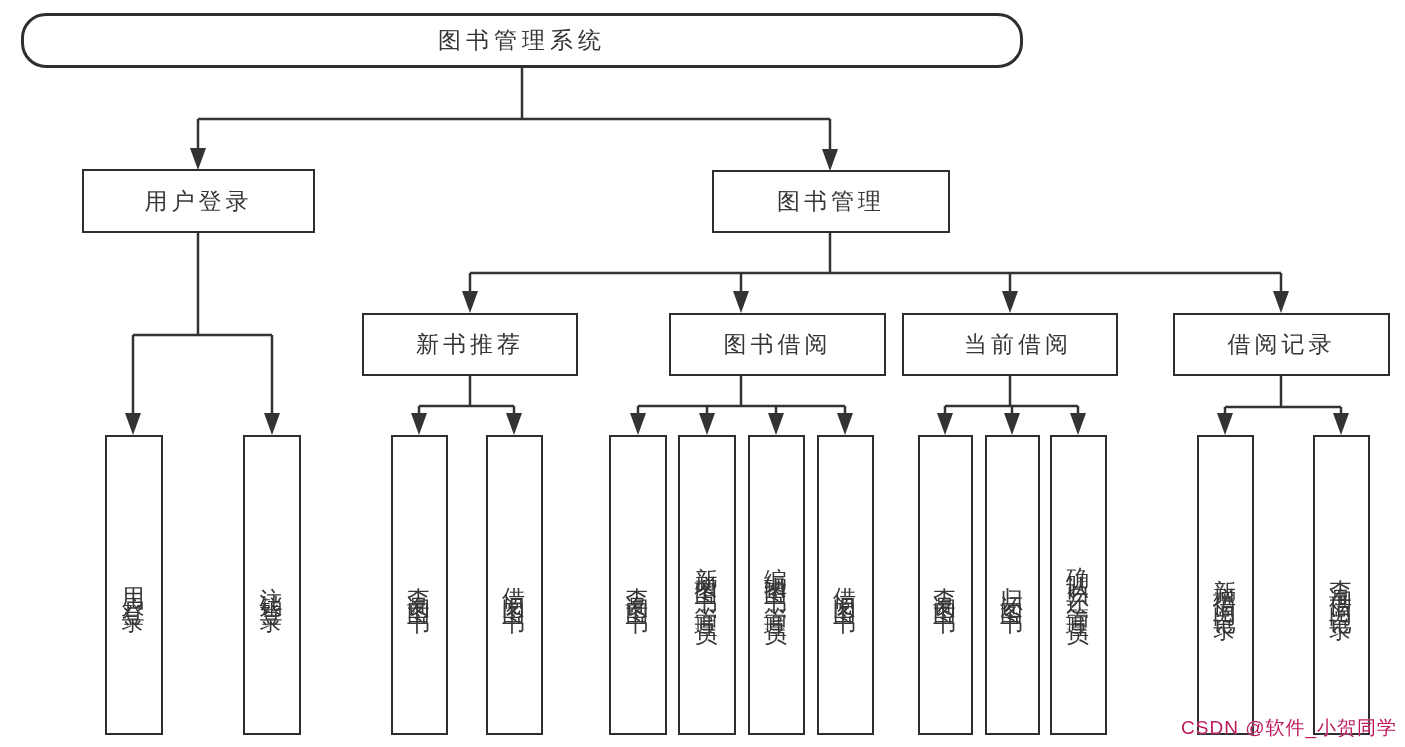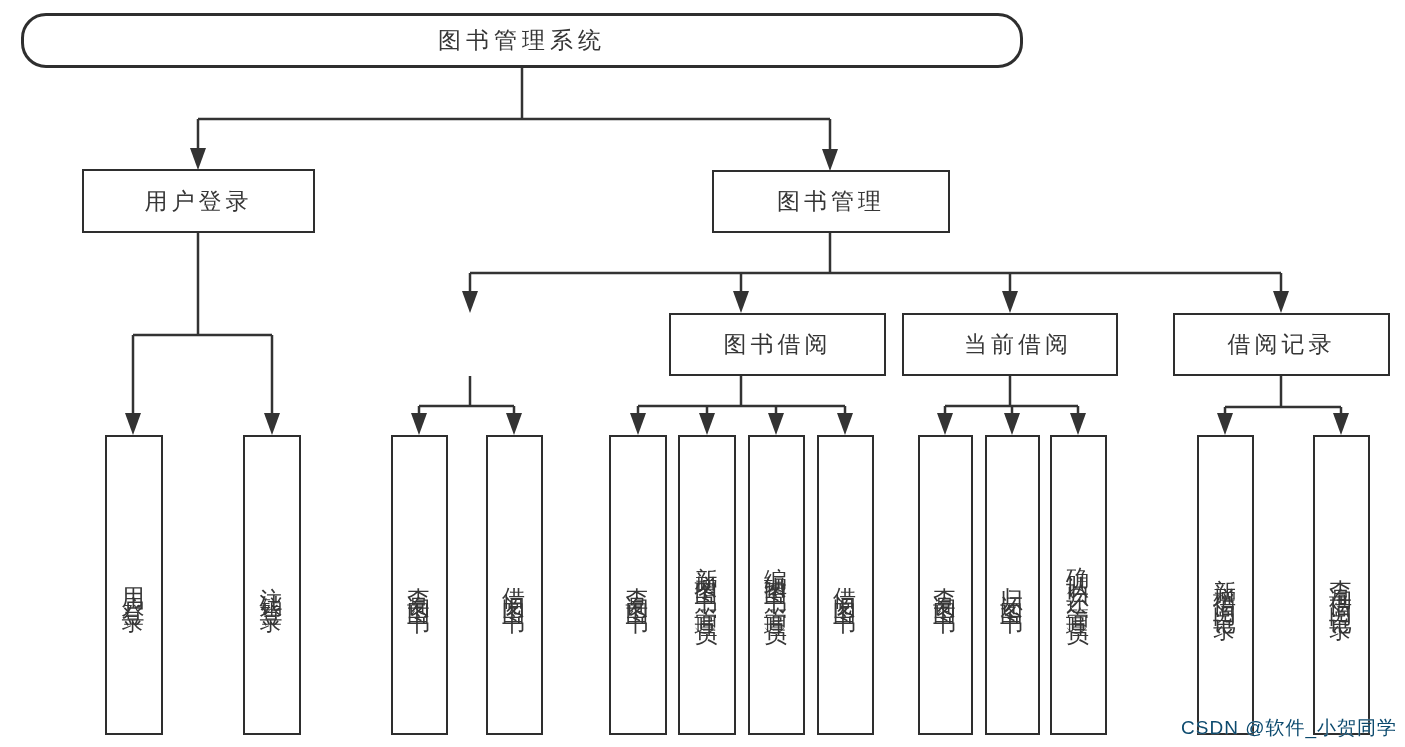--- a/index.html
+++ b/index.html
@@ -50,21 +50,21 @@
     letter-spacing: 8px;
     white-space: normal;
   }
   #watermark {
     position: absolute;
     right: 8px;
     bottom: 6px;
     z-index: 3;
     font-size: 19px;
     letter-spacing: 1px;
-    color: #0c4a6e;
+    color: #be185d;
     text-shadow: 0 0 1px rgba(255,255,255,0.8);
   }
 </style>
 </head>
 <body>
 
 <div id="stage">
 
   <svg id="connectors" viewBox="0 0 1405 747" xmlns="http://www.w3.org/2000/svg" fill="none" stroke="#333333" stroke-width="2.5">
 
@@ -140,20 +140,21 @@
       <polygon points="1225,435 1217,413 1233,413" fill="#333333" stroke="none"></polygon>
       <polygon points="1341,435 1333,413 1349,413" fill="#333333" stroke="none"></polygon>
     </g>
   </svg>
 
   <div class="node hnode root" style="left:21px; top:13px; width:1002px; height:55px;">图书管理系统</div>
 
   <div class="node hnode" style="left:82px; top:169px; width:233px; height:64px;">用户登录</div>
   <div class="node hnode" style="left:712px; top:170px; width:238px; height:63px;">图书管理</div>
 
+  <div class="node hnode" style="left:362px; top:313px; width:216px; height:63px;">新书推荐</div>
   <div class="node hnode" style="left:633px; top:313px; width:217px; height:63px;margin-left:36px;">图书借阅</div>
   <div class="node hnode" style="left:902px; top:313px; width:216px; height:63px;padding-left:16px;">当前借阅</div>
   <div class="node hnode" style="left:1173px; top:313px; width:217px; height:63px;">借阅记录</div>
 
   <div class="node leaf" style="left:105px; top:435px; width:58px; height:300px;">用户登录</div>
   <div class="node leaf" style="left:243px; top:435px; width:58px; height:300px;">注销登录</div>
 
   <div class="node leaf" style="left:391px; top:435px; width:57px; height:300px;">查询图书</div>
   <div class="node leaf" style="left:486px; top:435px; width:57px; height:300px;">借阅图书</div>
 

